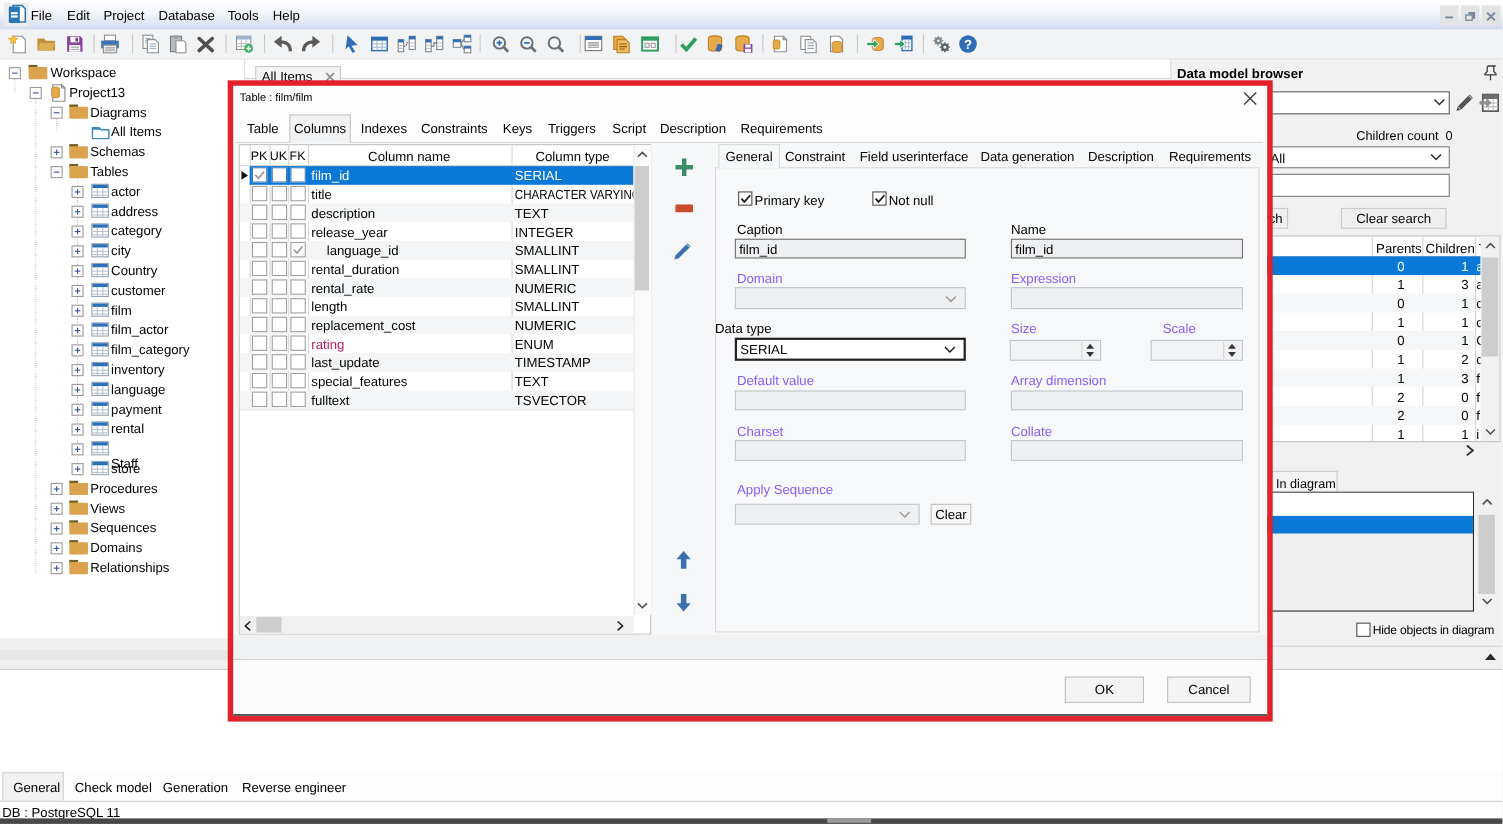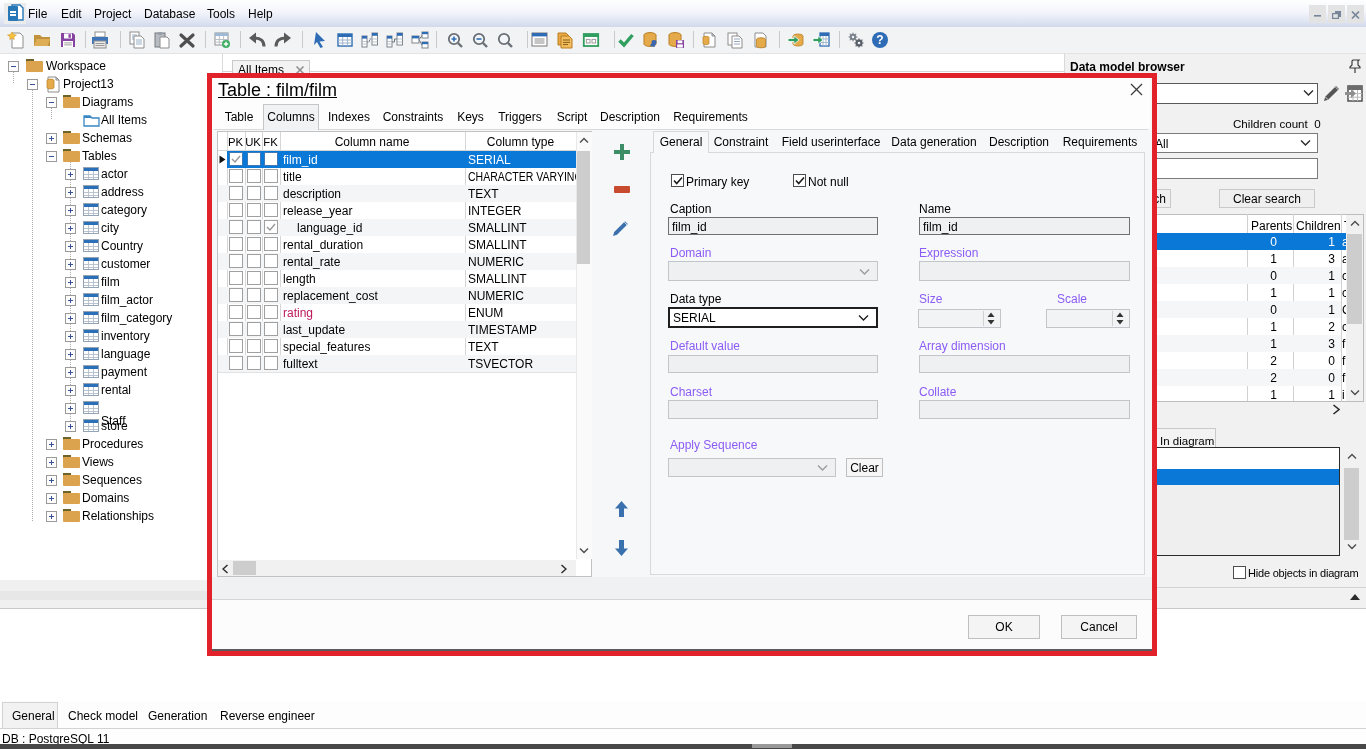--- a/index.html
+++ b/index.html
@@ -676,21 +676,21 @@
 <span class="t" style="left:220px;top:8px;">Reverse engineer</span>
 </div>
 <div id="statusbar">
       <span class="t" style="left:2px;top:3px;">DB : PostgreSQL 11</span>
     </div>
 <div id="taskstrip">
       <div class="ab" style="left:752px;top:0;width:40px;height:4px;background:#9a9a9a;"></div>
     </div>
 <div id="dlg">
 <div class="ab" style="left:0;top:0;width:938px;height:51px;background:#fdfdfd;"></div>
-<span class="t" style="left:6px;top:5px;font-size:18px;text-decoration:underline;">Table : film/film</span>
+<span class="t" style="left:6px;top:5px;font-size:10px;">Table : film/film</span>
 <svg class="ab" style="left:917px;top:4px;" width="15" height="15" viewBox="0 0 15 15">
         <path d="M2 2l11 11M13 2L2 13" stroke="#3d3d3d" stroke-width="1.3"></path>
       </svg>
 <div class="ab" style="left:2px;top:51px;width:934px;height:1px;background:#d9d9d9;"></div>
 <div class="dtab" style="left:4px;width:46px;">Table</div>
 <div class="dtab sel" style="left:51px;width:56px;">Columns</div>
 <div class="dtab" style="left:109px;width:56px;">Indexes</div>
 <div class="dtab" style="left:166px;width:70px;">Constraints</div>
 <div class="dtab" style="left:238px;width:41px;">Keys</div>
 <div class="dtab" style="left:280px;width:56px;">Triggers</div>
@@ -843,21 +843,21 @@
         <span class="t" style="left:3px;top:2px;">film_id</span>
       </div>
 <span class="t gray" style="left:458px;top:168px;">Domain</span>
 <span class="t gray" style="left:707px;top:168px;">Expression</span>
 <div class="inpd" style="left:456px;top:183px;width:210px;height:20px;">
         <svg class="ab" style="left:190px;top:6px;" width="11" height="8" viewBox="0 0 11 8">
           <path d="M1 1.5l4.5 4.5L10 1.5" fill="none" stroke="#9b9b9b" stroke-width="1.4"></path>
         </svg>
       </div>
 <div class="inpd" style="left:707px;top:183px;width:211px;height:20px;"></div>
-<span class="t" style="left:458px;top:214px;text-align:center;">Data type</span>
+<span class="t" style="left:438px;top:214px;text-align:center;">Data type</span>
 <span class="t gray" style="left:707px;top:214px;">Size</span>
 <span class="t gray" style="left:845px;top:214px;">Scale</span>
 <div class="ab" style="left:456px;top:229px;width:210px;height:21px;background:#fff;border:2px solid #1f1f1f;box-sizing:border-box;">
         <span class="t" style="left:3px;top:2px;">SERIAL</span>
         <svg class="ab" style="left:188px;top:5px;" width="11" height="8" viewBox="0 0 11 8">
           <path d="M1 1.5l4.5 4.5L10 1.5" fill="none" stroke="#1f1f1f" stroke-width="1.4"></path>
         </svg>
       </div>
 <div class="inpd" style="left:706px;top:231px;width:83px;height:19px;background:#f2f3f5;">
         <div class="ab" style="right:2px;top:1px;width:14px;height:15px;border-left:1px solid #d0d0d0;">

